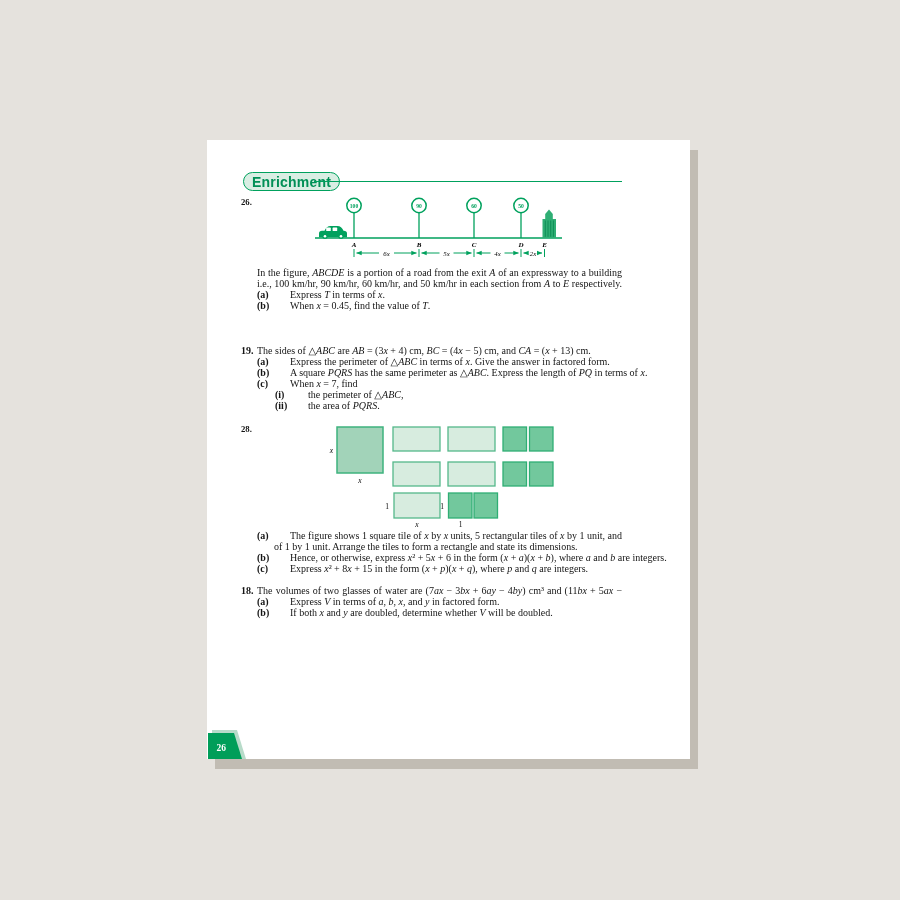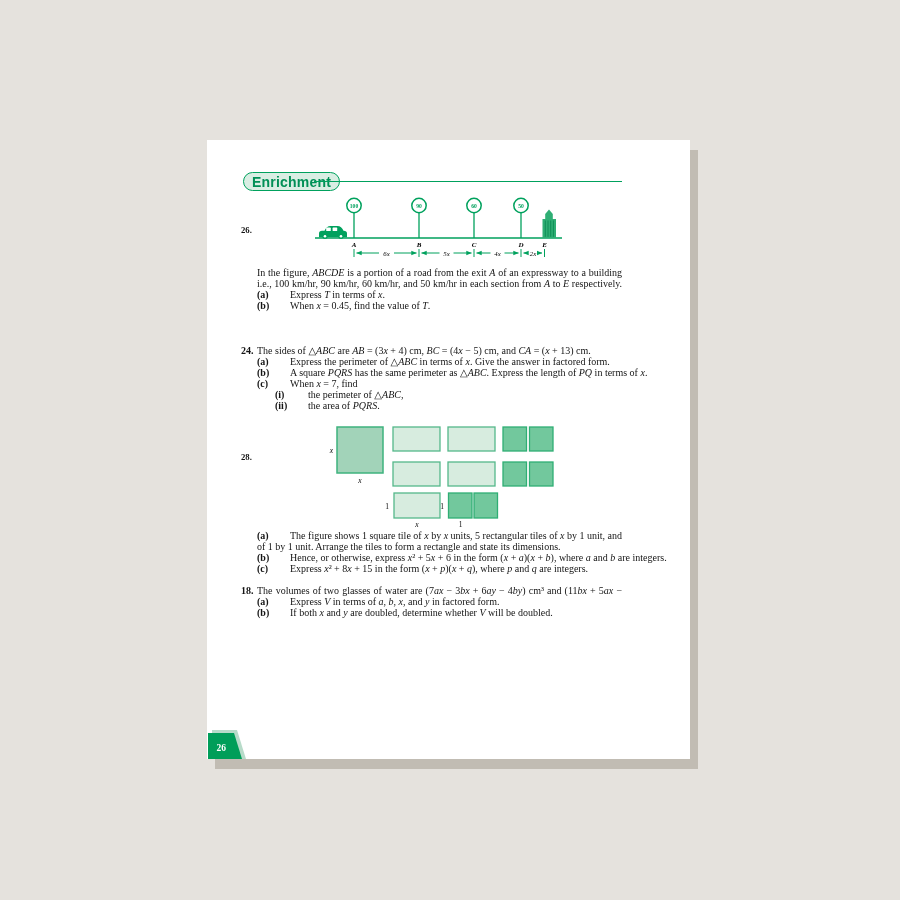--- a/index.html
+++ b/index.html
@@ -6,32 +6,32 @@
   .canvas { position:relative; width:900px; height:900px; background:#e5e2dd; overflow:hidden;
             font-family:"Liberation Serif", serif; color:#141414; }
   .page { position:absolute; left:207px; top:140px; width:483px; height:619px; background:#ffffff;
           box-shadow:8px 10px 0 #c1bcb3; }
   .badge { position:absolute; left:36px; top:32px; height:19px; padding:0 8px; box-sizing:border-box;
            border:1.6px solid #00a15d; border-radius:10px; background:#d9eee3;
            display:flex; align-items:center; }
   .badge span { font-family:"Liberation Sans", sans-serif; font-weight:bold; font-size:14px;
                 color:#008f56; letter-spacing:.2px; }
   .rule { position:absolute; left:107px; top:41px; width:308px; height:0; border-top:1.2px solid #00a15d; }
-  .pnum { position:absolute; font-size:8.7px; font-weight:bold;margin-top:28px; }
+  .pnum { position:absolute; font-size:8.7px; font-weight:bold; }
   .txt { position:absolute; font-size:10px; line-height:11px; }
   .row { display:flex; }
   .numcol { width:16px; flex:none; font-weight:bold; }
   .tbody { flex:1; min-width:0; }
   .ln { white-space:nowrap; }
   .just { text-align:justify; text-align-last:justify; }
   .part { display:flex; }
   .plab { width:17px; flex:none; font-weight:bold; }
   .ptxt { flex:1; min-width:0; white-space:nowrap;margin-left:16px; }
   .ptxt.just, .ln.just { white-space:normal; overflow:hidden; height:11px; }
-  .cont { white-space:nowrap; }
+  .cont { margin-left:17px; white-space:nowrap; }
   .sub { display:flex; margin-left:18px; }
   .slab { width:17px; flex:none; font-weight:bold; }
   svg { position:absolute; overflow:visible; }
   svg text { font-family:"Liberation Serif", serif; }
 </style>
 </head>
 <body>
 
 <div class="canvas">
   <div class="page">
@@ -130,21 +130,21 @@
         <span class="ptxt">Express <i>T</i> in terms of <i>x</i>.</span>
       </div>
       <div class="part">
         <span class="plab">(b)</span>
         <span class="ptxt">When <i>x</i> = 0.45, find the value of <i>T</i>.</span>
       </div>
     </div>
 
     <div class="txt" style="left:34px; top:205px; width:381px;">
       <div class="row">
-        <span class="numcol">24.</span>
+        <span class="numcol">19.</span>
         <div class="tbody">
           <div class="ln">The sides of △<i>ABC</i> are <i>AB</i> = (3<i>x</i> + 4) cm, <i>BC</i> = (4<i>x</i> − 5) cm, and <i>CA</i> = (<i>x</i> + 13) cm.</div>
           <div class="part">
             <span class="plab">(a)</span>
             <span class="ptxt">Express the perimeter of △<i>ABC</i> in terms of <i>x</i>. Give the answer in factored form.</span>
           </div>
           <div class="part">
             <span class="plab">(b)</span>
             <span class="ptxt">A square <i>PQRS</i> has the same perimeter as △<i>ABC</i>. Express the length of <i>PQ</i> in terms of <i>x</i>.</span>
           </div>

